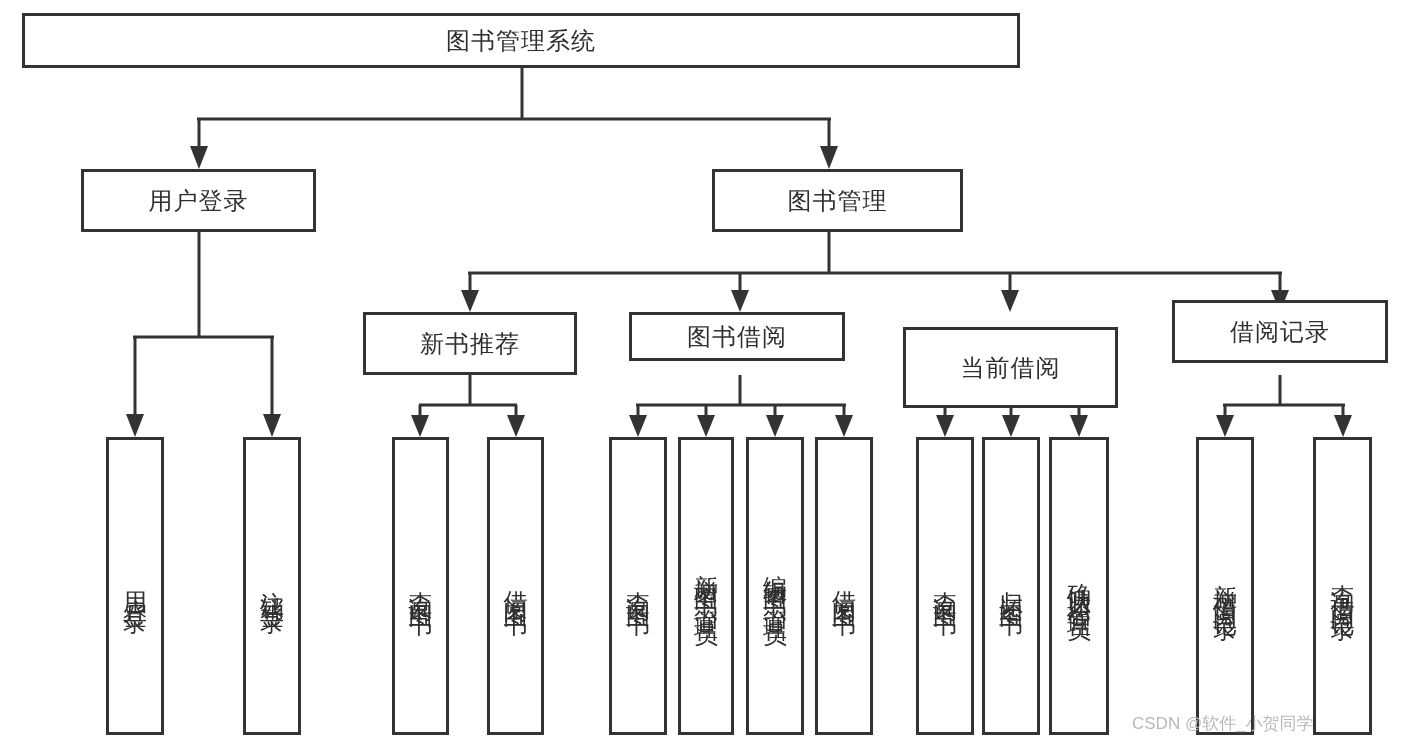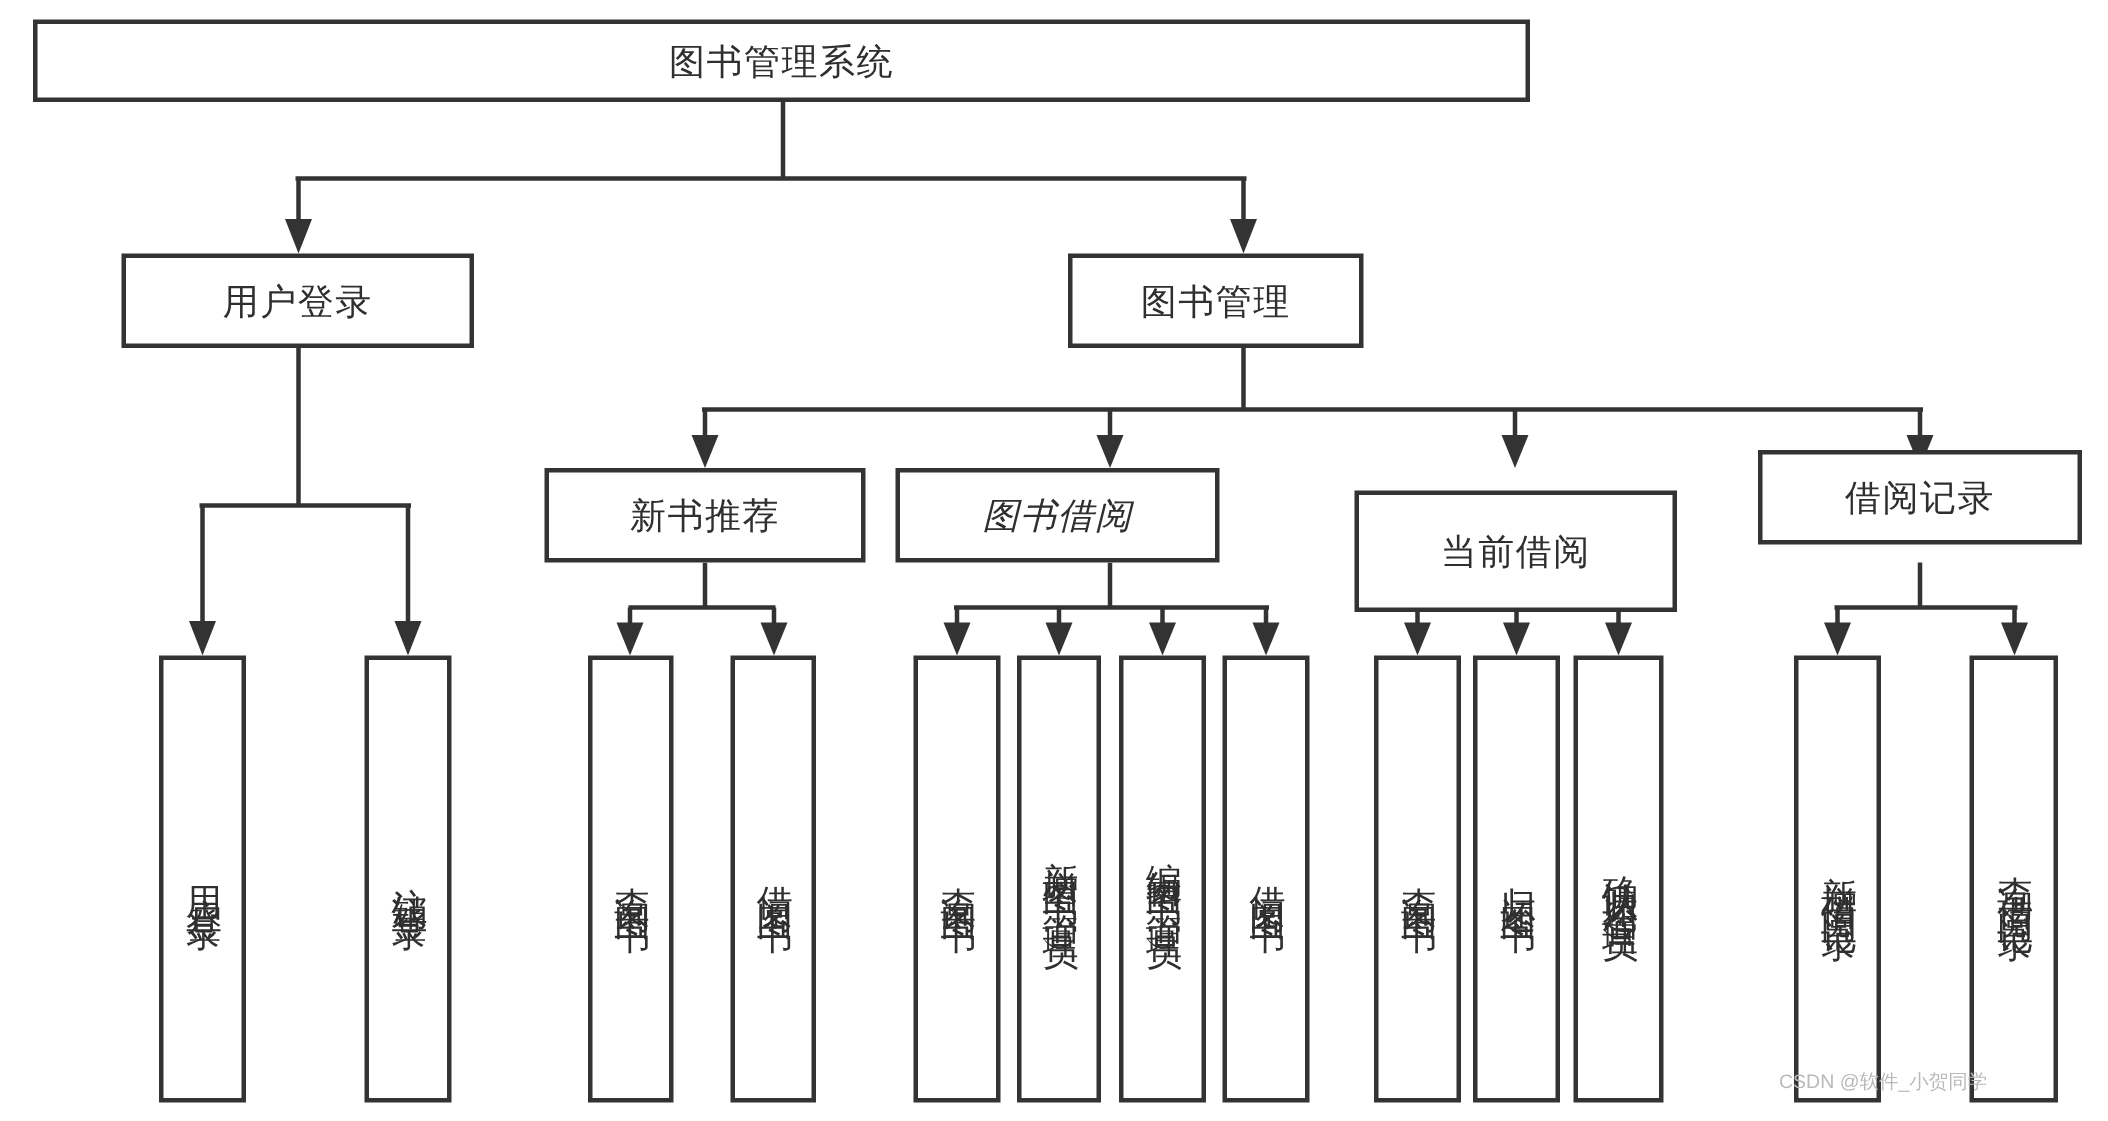--- a/index.html
+++ b/index.html
@@ -51,23 +51,23 @@
   .v-label {
     writing-mode: vertical-rl;
     text-orientation: mixed;
     font-size: 24px;
     letter-spacing: 7px;
     line-height: 1;
     white-space: nowrap;
   }
   .watermark {
     position: absolute;
-    left: 1186px;
+    left: 1132px;
     top: 712px;
-    font-size: 13px;
+    font-size: 17px;
     color: #b9b9b9;
     white-space: nowrap;
     z-index: 3;
   }
 </style>
 </head>
 <body>
 
 <div class="stage">
 
@@ -147,28 +147,28 @@
     </g>
   </svg>
 
   <div class="node" style="left:22px; top:13px; width:998px; height:55px;">
     <span class="h-label">图书管理系统</span>
   </div>
 
   <div class="node" style="left:81px; top:169px; width:235px; height:63px;">
     <span class="h-label">用户登录</span>
   </div>
-  <div class="node" style="left:712px; top:169px; width:197px; height:63px;">
+  <div class="node" style="left:712px; top:169px; width:251px; height:63px;">
     <span class="h-label">图书管理</span>
   </div>
 
   <div class="node" style="left:363px; top:312px; width:214px; height:63px;">
     <span class="h-label">新书推荐</span>
   </div>
-  <div class="node" style="left:597px; top:312px; width:216px; height:63px;font-style:italic;">
+  <div class="node" style="left:629px; top:312px; width:216px; height:49px;">
     <span class="h-label">图书借阅</span>
   </div>
   <div class="node" style="left:903px; top:327px; width:215px; height:81px;">
     <span class="h-label">当前借阅</span>
   </div>
   <div class="node" style="left:1172px; top:300px; width:216px; height:63px;">
     <span class="h-label">借阅记录</span>
   </div>
 
   <div class="node" style="left:106px; top:437px; width:58px; height:298px;">

